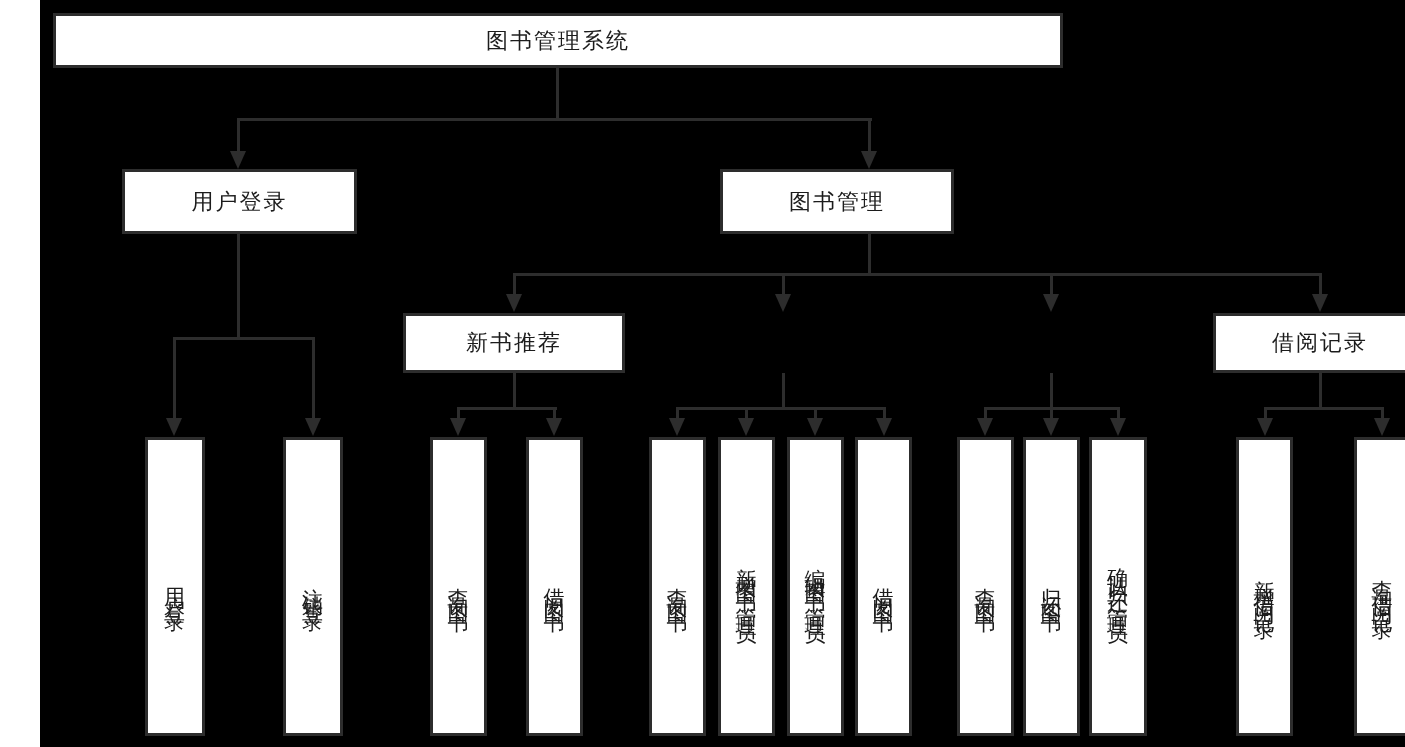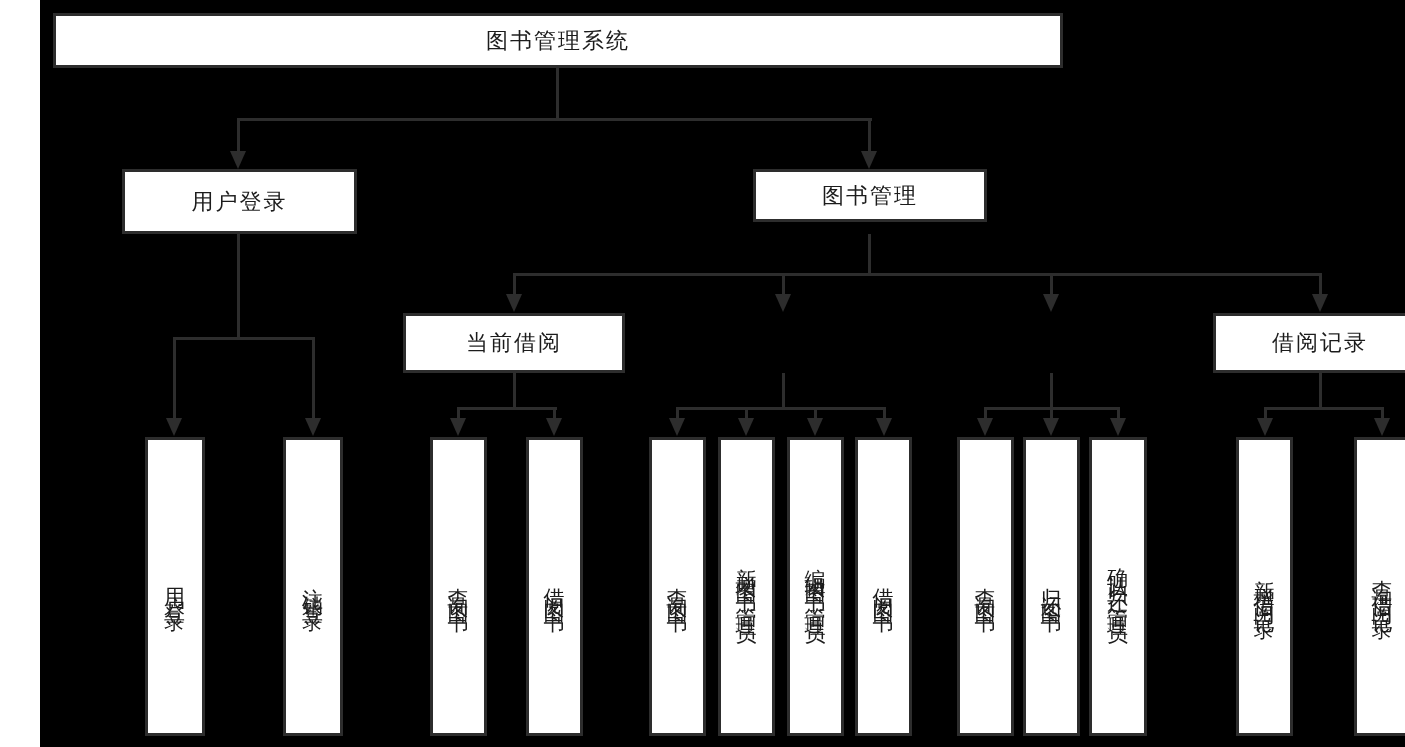--- a/index.html
+++ b/index.html
@@ -69,41 +69,41 @@
   <div class="box h" style="left:13px; top:13px; width:1010px; height:55px;">图书管理系统</div>
 
   <div class="line" style="left:516px; top:68px; width:3px; height:53px;"></div>
   <div class="line" style="left:197px; top:118px; width:635px; height:3px;"></div>
   <div class="line" style="left:197px; top:120px; width:3px; height:33px;"></div>
   <div class="arrow" style="left:190px; top:151px;"></div>
   <div class="line" style="left:828px; top:120px; width:3px; height:33px;"></div>
   <div class="arrow" style="left:821px; top:151px;"></div>
 
   <div class="box h" style="left:82px; top:169px; width:235px; height:65px;">用户登录</div>
-  <div class="box h" style="left:713px; top:169px; width:234px; height:53px;">图书管理</div>
+  <div class="box h" style="left:680px; top:169px; width:234px; height:65px;">图书管理</div>
 
   <div class="line" style="left:197px; top:234px; width:3px; height:105px;"></div>
   <div class="line" style="left:133px; top:337px; width:142px; height:3px;"></div>
   <div class="line" style="left:133px; top:339px; width:3px; height:81px;"></div>
   <div class="arrow" style="left:126px; top:418px;"></div>
   <div class="line" style="left:272px; top:339px; width:3px; height:81px;"></div>
   <div class="arrow" style="left:265px; top:418px;"></div>
 
   <div class="line" style="left:828px; top:234px; width:3px; height:41px;"></div>
   <div class="line" style="left:473px; top:273px; width:809px; height:3px;"></div>
   <div class="line" style="left:473px; top:275px; width:3px; height:21px;"></div>
   <div class="arrow" style="left:466px; top:294px;"></div>
   <div class="line" style="left:742px; top:275px; width:3px; height:21px;"></div>
   <div class="arrow" style="left:735px; top:294px;"></div>
   <div class="line" style="left:1010px; top:275px; width:3px; height:21px;"></div>
   <div class="arrow" style="left:1003px; top:294px;"></div>
   <div class="line" style="left:1279px; top:275px; width:3px; height:21px;"></div>
   <div class="arrow" style="left:1272px; top:294px;"></div>
 
-  <div class="box h" style="left:363px; top:313px; width:222px; height:60px;">当前借阅</div>
+  <div class="box h" style="left:363px; top:313px; width:222px; height:60px;">新书推荐</div>
   <div class="box h" style="left:1173px; top:313px; width:214px; height:60px;">借阅记录</div>
 
   <div class="line" style="left:473px; top:373px; width:3px; height:36px;"></div>
   <div class="line" style="left:417px; top:407px; width:100px; height:3px;"></div>
   <div class="line" style="left:417px; top:409px; width:3px; height:11px;"></div>
   <div class="arrow" style="left:410px; top:418px;"></div>
   <div class="line" style="left:513px; top:409px; width:3px; height:11px;"></div>
   <div class="arrow" style="left:506px; top:418px;"></div>
 
   <div class="line" style="left:742px; top:373px; width:3px; height:36px;"></div>

